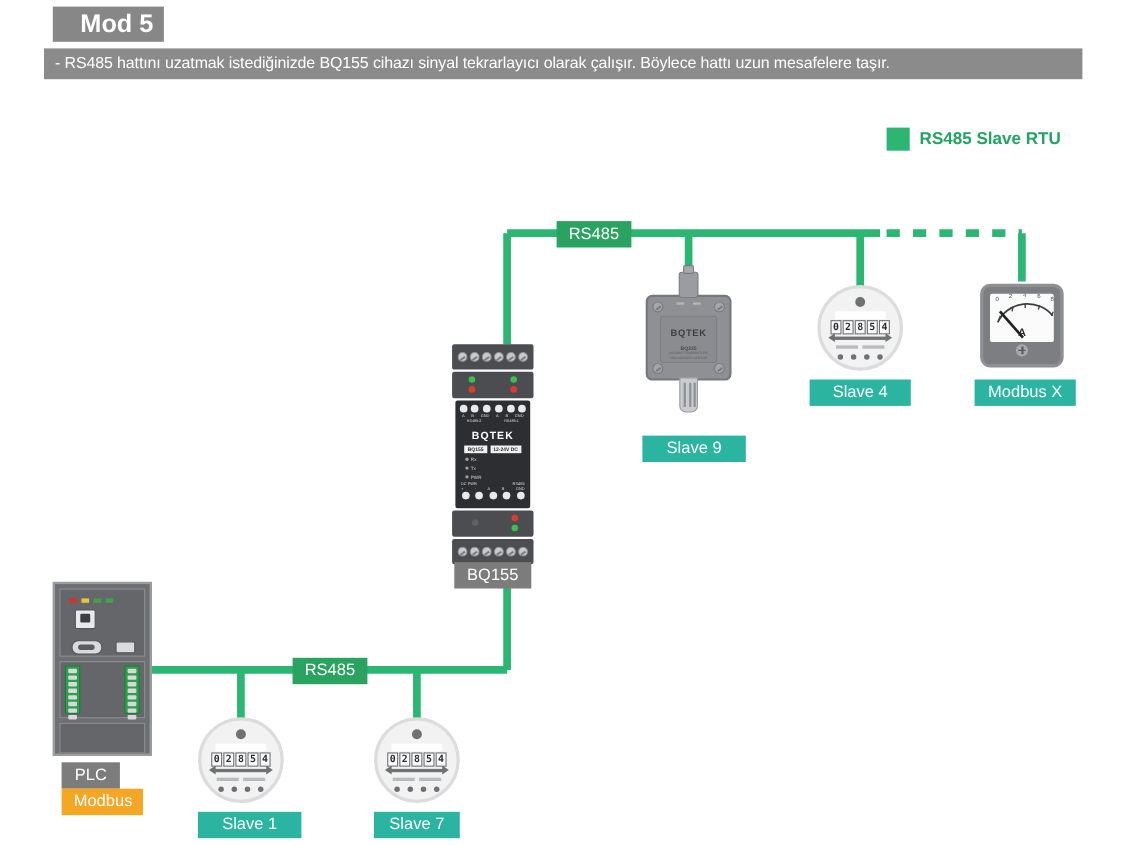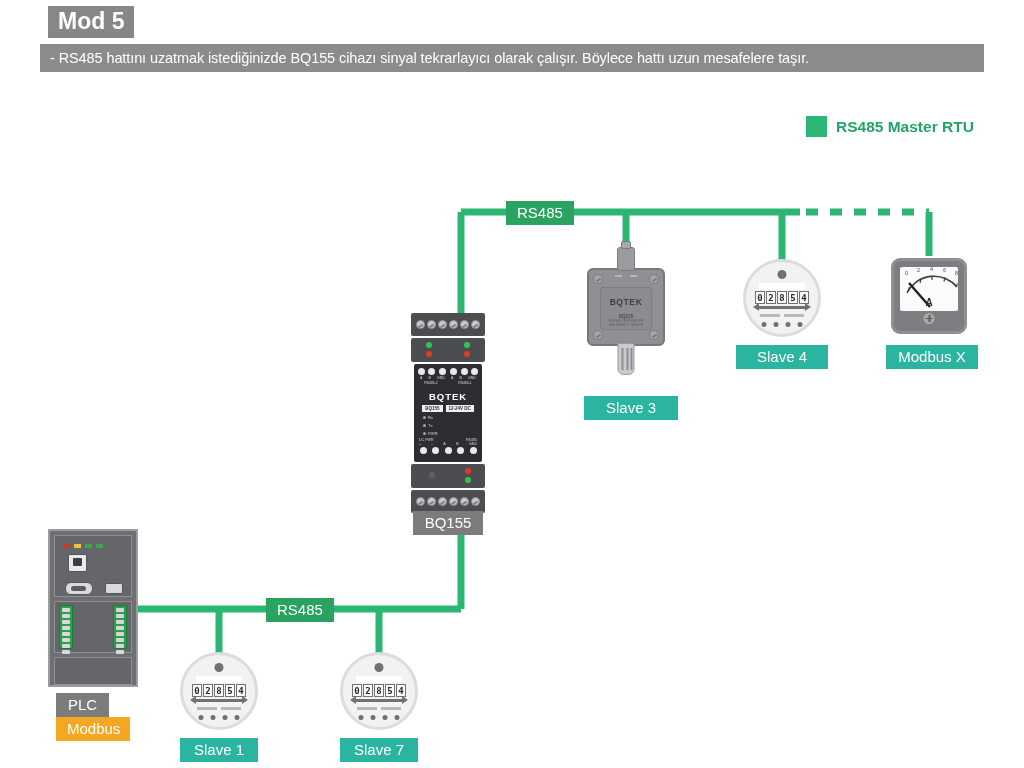--- a/index.html
+++ b/index.html
@@ -7,21 +7,21 @@
     width:1024px;height:768px;position:relative;
     background:#ffffff;
     font-family:"Liberation Sans", sans-serif;
     overflow:hidden;
   }
   
   .mod-title{
     position:absolute;left:48px;top:6px;
     background:#878787;color:#ffffff;
     font-size:23px;font-weight:bold;
-    padding:2px 10px 4px 10px;
+    padding:2px 10px 4px 25px;
     letter-spacing:0px;
     line-height:1.15;
   }
   .desc-bar{
     position:absolute;left:40px;top:44px;width:944px;
     background:#8b8b8b;color:#ffffff;
     font-size:14.5px;
     padding:6px 10px;
     box-sizing:border-box;
     white-space:nowrap;
@@ -128,21 +128,21 @@
   .amm-adjust:after{content:"";position:absolute;left:2px;top:4.8px;width:7px;height:1.5px;background:#5a5c5f;}
 </style>
 </head>
 <body>
 
 <div class="mod-title">Mod 5</div>
 <div class="desc-bar">- RS485 hattını uzatmak istediğinizde BQ155 cihazı sinyal tekrarlayıcı olarak çalışır. Böylece hattı uzun mesafelere taşır.</div>
 
 <div class="legend">
   <span class="legend-swatch"></span>
-  <span class="legend-label">RS485 Master RTU</span>
+  <span class="legend-label">RS485 Slave RTU</span>
 </div>
 
 <svg id="wires">
   <g stroke="#2bb673" fill="none" stroke-width="7" stroke-linecap="butt">
 
     <path d="M461,212 H800"></path>
 
     <path d="M461,212 V313"></path>
 
     <path d="M626,212 V258"></path>
@@ -319,21 +319,21 @@
       <i style="width:20px;height:3px;"></i>
       <i style="width:20px;height:3px;"></i>
     </span>
   <span class="meter-pins" style="top:60px;">
       <i></i>
       <i></i>
       <i></i>
       <i></i>
     </span>
 </div>
-<div class="chip chip-teal" style="left:180px;top:738px;width:78px;">Slave 1</div>
+<div class="chip chip-teal" style="left:180px;top:738px;width:94px;">Slave 1</div>
 
 <div class="meter" style="left:340px;top:652px;width:78px;height:78px;">
   <span class="meter-dot" style="top:8px;"></span>
   <span class="meter-band" style="top:21px;width:46px;height:7px;"></span>
   <span class="meter-digits" style="top:29px;">
       <span style="width: 10px; height: 13px; line-height: 13px; font-size: 9px;">0</span>
       <span style="width: 10px; height: 13px; line-height: 13px; font-size: 9px;">2</span>
       <span style="width: 10px; height: 13px; line-height: 13px; font-size: 9px;">8</span>
       <span style="width: 10px; height: 13px; line-height: 13px; font-size: 9px;">5</span>
       <span style="width: 10px; height: 13px; line-height: 13px; font-size: 9px;">4</span>
@@ -370,21 +370,21 @@
     <div class="sensor-model">BQ225</div>
     <div class="sensor-sub">MODBUS TEMPERATURE</div>
     <div class="sensor-sub">AND HUMIDITY SENSOR</div>
   </div>
   <span class="sensor-probe">
     <i style="left:3px;"></i>
       <i style="left:7.5px;"></i>
       <i style="left:12px;"></i>
   </span>
 </div>
-<div class="chip chip-teal" style="left:584px;top:396px;width:94px;">Slave 3</div>
+<div class="chip chip-teal" style="left:584px;top:396px;width:94px;">Slave 9</div>
 
 <div class="meter" style="left:743px;top:259px;width:78px;height:78px;">
   <span class="meter-dot" style="top:8px;"></span>
   <span class="meter-band" style="top:21px;width:46px;height:7px;"></span>
   <span class="meter-digits" style="top:29px;">
       <span style="width: 10px; height: 13px; line-height: 13px; font-size: 9px;">0</span>
       <span style="width: 10px; height: 13px; line-height: 13px; font-size: 9px;">2</span>
       <span style="width: 10px; height: 13px; line-height: 13px; font-size: 9px;">8</span>
       <span style="width: 10px; height: 13px; line-height: 13px; font-size: 9px;">5</span>
       <span style="width: 10px; height: 13px; line-height: 13px; font-size: 9px;">4</span>

